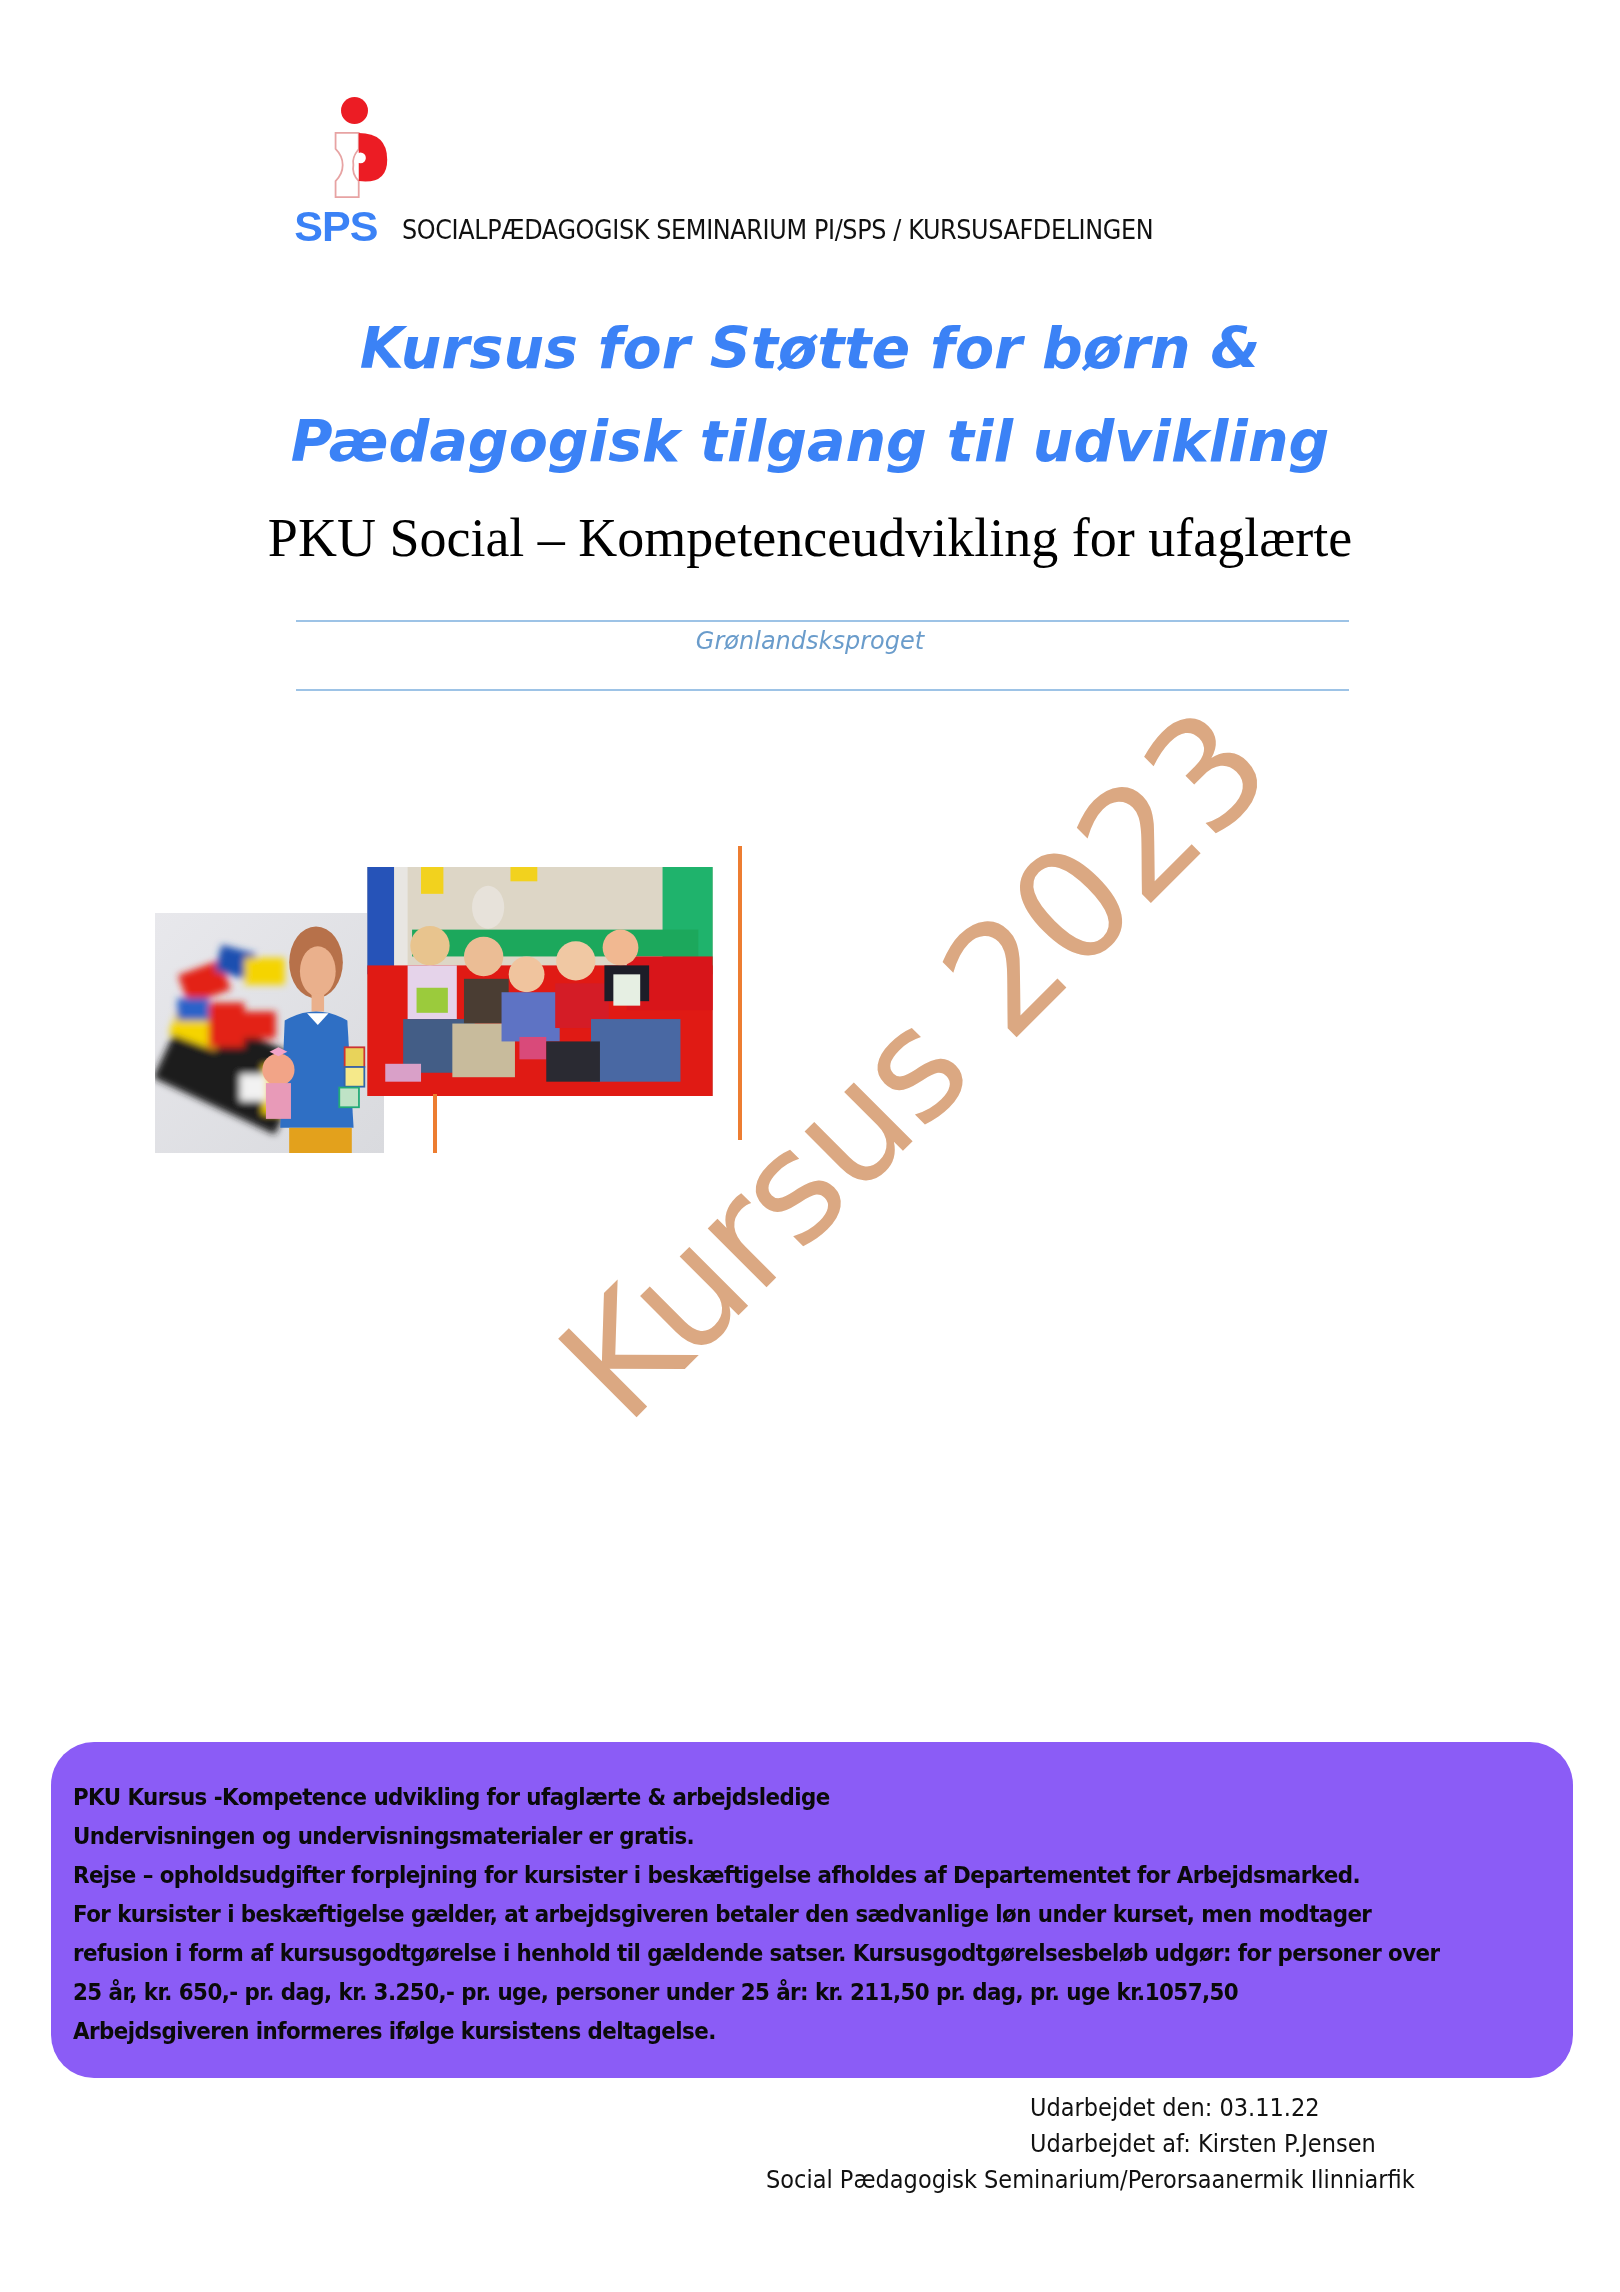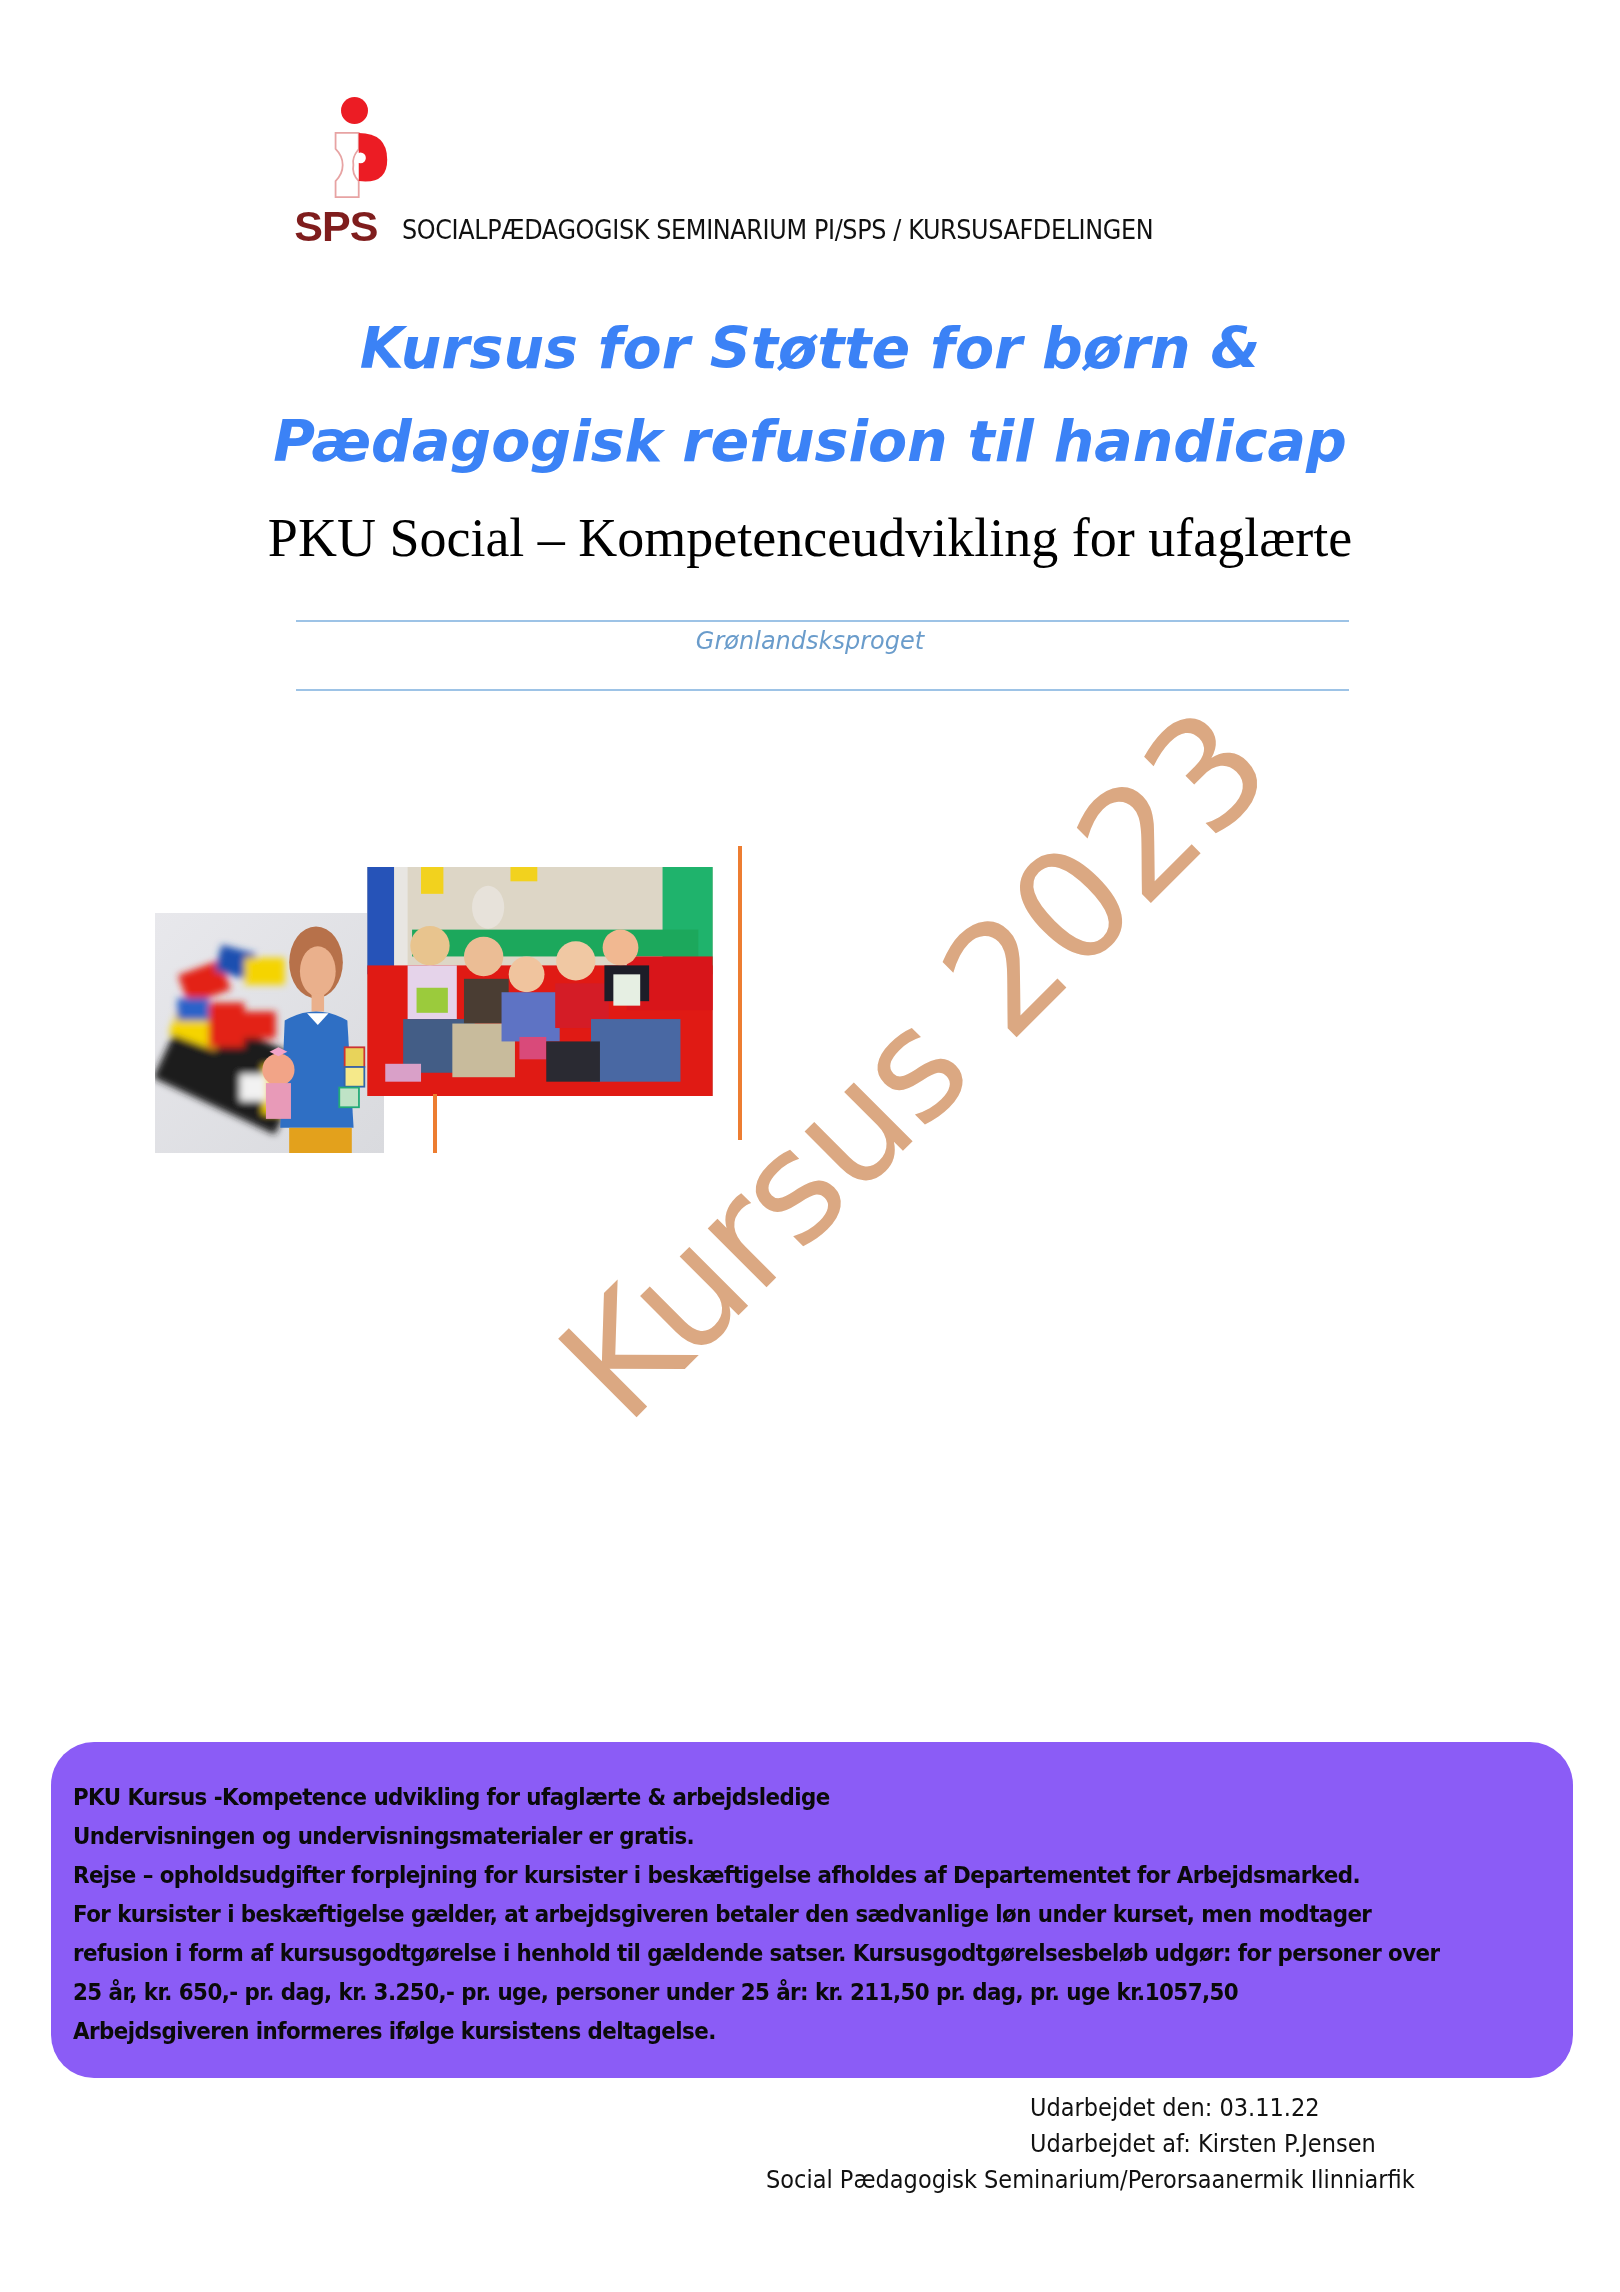--- a/index.html
+++ b/index.html
@@ -1,21 +1,21 @@
 <!DOCTYPE html>
 <html style="font-size:14.3px"><head>
   <meta charset="utf-8">
   <style>
     html, body { margin: 0; padding: 0; background: #ffffff; }
     body { width: 1620px; height: 2293px; position: relative; overflow: hidden; font-family: "Liberation Sans", sans-serif; color: #000; }
 
     .logo { position: absolute; left: 287px; top: 90px; width: 116px; height: 161px; }
     .logo .dot { position: absolute; left: 54px; top: 7.2px; width: 27px; height: 27px; border-radius: 50%; background: #ec1c24; }
     .logo .ip { position: absolute; left: 45px; top: 41px; width: 57px; height: 68px; }
-    .logo .sps { position: absolute; left: 7.2px; top: 113px; font-family: "Liberation Sans", sans-serif; font-weight: bold; font-size: 43px; color: #7f1d1d; letter-spacing: -0.9px; line-height: 47px; }
+    .logo .sps { position: absolute; left: 7.2px; top: 113px; font-family: "Liberation Sans", sans-serif; font-weight: bold; font-size: 43px; color: #3b82f6; letter-spacing: -0.9px; line-height: 47px; }
 
     .org-header { position: absolute; left: 402px; top: 215px; font-family: "DejaVu Sans", sans-serif; font-size: 26px; letter-spacing: -0.4px; color: #111; white-space: nowrap; transform: scaleX(0.92); transform-origin: left center; }
 
     .title { position: absolute; left: 0; width: 1620px; text-align: center; font-family: "DejaVu Sans", sans-serif; font-weight: bold; font-style: italic; color: #3b82f6; font-size: 57px; line-height: 90px; }
     .title.l1 { top: 303px; }
     .title.l2 { top: 396px; }
 
     .subtitle { position: absolute; left: 0; top: 502px; width: 1620px; text-align: center; font-family: "Liberation Serif", serif; font-size: 54px; line-height: 72px; color: #000; }
 
     .rule { position: absolute; left: 296px; width: 1053px; height: 1.8px; background: #9dc3e6; }
@@ -47,21 +47,21 @@
   <svg class="ip" viewBox="0 0 64 76">
     <path d="M4 2 H30 V20 Q22 30 24 38 Q22 48 30 56 V74 H4 V56 Q12 48 12 38 Q12 28 4 20 Z" fill="#ffffff" stroke="#e7a3a3" stroke-width="2"></path>
     <path d="M30 2 Q62 2 62 32 Q62 60 30 56 Z" fill="#ec1c24"></path>
     <circle cx="32" cy="30" r="6" fill="#ffffff"></circle>
   </svg>
   <div class="sps">SPS</div>
 </div>
 <div class="org-header">SOCIALPÆDAGOGISK SEMINARIUM PI/SPS / KURSUSAFDELINGEN</div>
 
 <div class="title l1">Kursus for Støtte for børn &amp;</div>
-<div class="title l2">Pædagogisk refusion til handicap</div>
+<div class="title l2">Pædagogisk tilgang til udvikling</div>
 <div class="subtitle">PKU Social – Kompetenceudvikling for ufaglærte</div>
 
 <div class="rule top"></div>
 <div class="language">Grønlandsksproget</div>
 <div class="rule bottom"></div>
 
 <div class="img-toys">
   <svg width="229" height="240" viewBox="0 0 256 268">
     <defs>
         <filter id="blur1">

